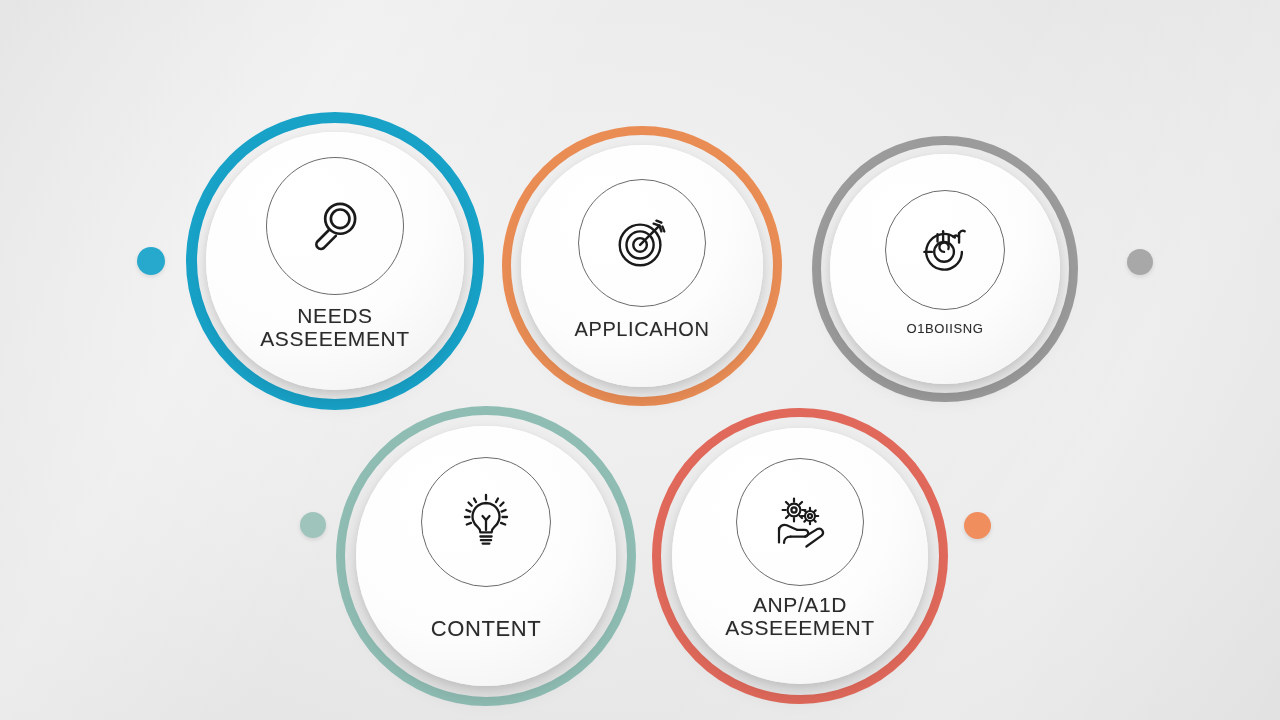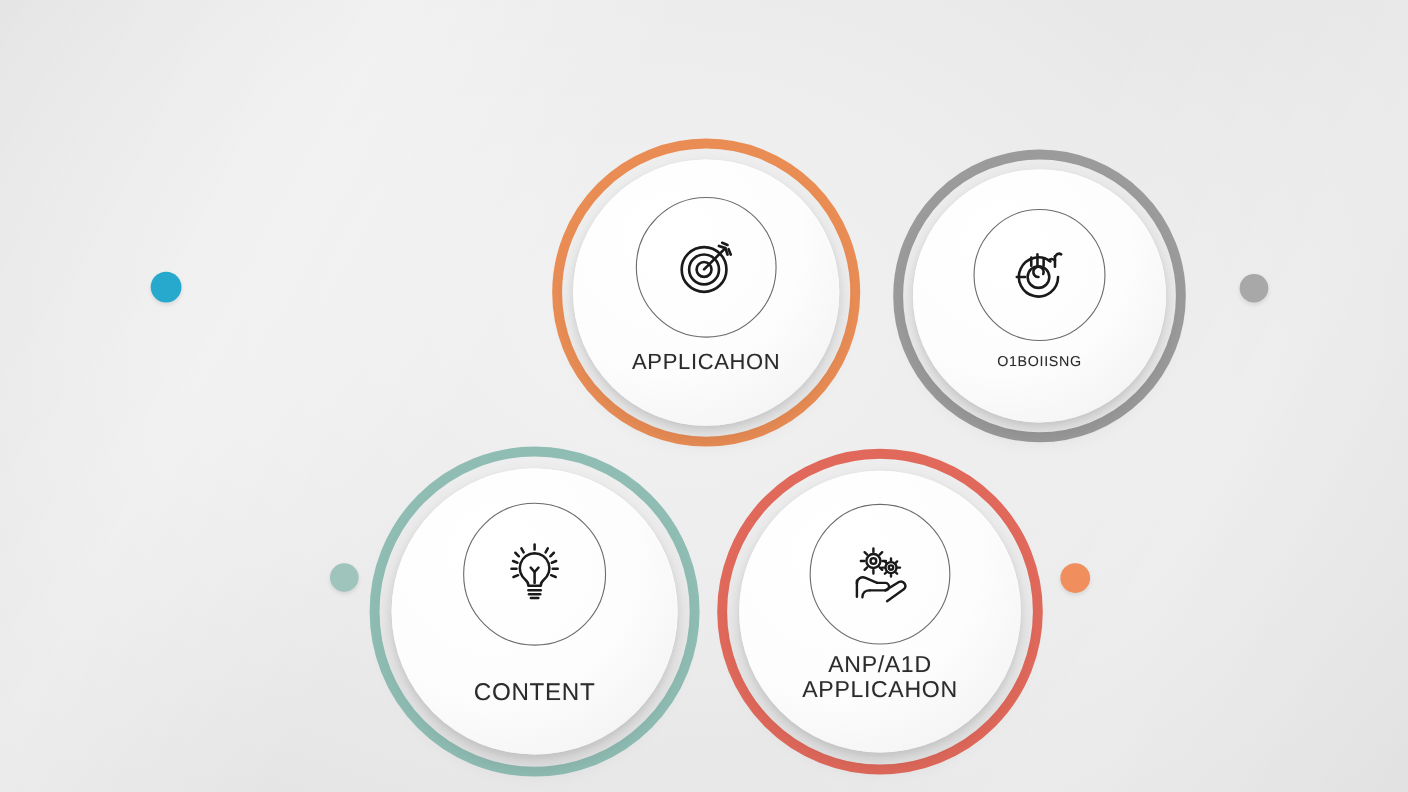--- a/index.html
+++ b/index.html
@@ -144,20 +144,34 @@
   #node-1 { z-index: 3; }
   #node-4 { z-index: 4; }
   #node-5 { z-index: 5; }
   .dot    { z-index: 6; }
 </style>
 </head>
 <body>
 
 <div id="canvas">
 
+  <div class="node" id="node-1">
+    <div class="ring"></div>
+    <div class="disc">
+      <div class="icon-ring">
+        <svg width="66" height="66" viewBox="0 0 64 64" fill="none" stroke="#1a1a1a" stroke-width="2.6" stroke-linecap="round" stroke-linejoin="round">
+          <circle cx="37" cy="25" r="14.5"></circle>
+          <circle cx="37" cy="25" r="9"></circle>
+          <path d="M26.6 35.4 L15 47 a4.4 4.4 0 0 0 6.2 6.2 L32.8 41.6"></path>
+        </svg>
+      </div>
+      <div class="label">NEEDS
+ASSEEEMENT</div>
+    </div>
+  </div>
 
   <div class="node" id="node-2">
     <div class="ring"></div>
     <div class="disc">
       <div class="icon-ring">
         <svg width="62" height="62" viewBox="0 0 64 64" fill="none" stroke="#1a1a1a" stroke-width="2.5" stroke-linecap="round" stroke-linejoin="round">
           <circle cx="30" cy="34" r="21"></circle>
           <circle cx="30" cy="34" r="14"></circle>
           <circle cx="30" cy="34" r="7"></circle>
           <path d="M30 34 L50 14"></path>
@@ -237,21 +251,21 @@
                      M36.4 20.4 l1.8 1.8 M45.8 29.8 l1.8 1.8 M47.6 20.4 l-1.8 1.8 M38.2 29.8 l-1.8 1.8"></path>
           </g>
           <path d="M11 38 v14.5"></path>
           <path d="M11 40.5 c0 -4.2 4 -6.8 7.8 -5.2 l10.6 4.6"></path>
           <path d="M29.4 39.9 h7.4 a3.4 3.4 0 0 1 0 6.8 H22.6"></path>
           <path d="M22.6 46.7 c-4 0 -6.6 2.4 -6.6 6.3"></path>
           <path d="M36.8 46.7 l12.4 -7.6 a4 4 0 0 1 4.4 6.6 L38.4 56.5"></path>
         </svg>
       </div>
       <div class="label">ANP/A1D
-APPLICAHON</div>
+ASSEEEMENT</div>
     </div>
   </div>
 
   <div class="dot" id="dot-left"></div>
   <div class="dot" id="dot-right"></div>
   <div class="dot" id="dot-bottom-left"></div>
   <div class="dot" id="dot-bottom-right"></div>
 
 </div>
 

